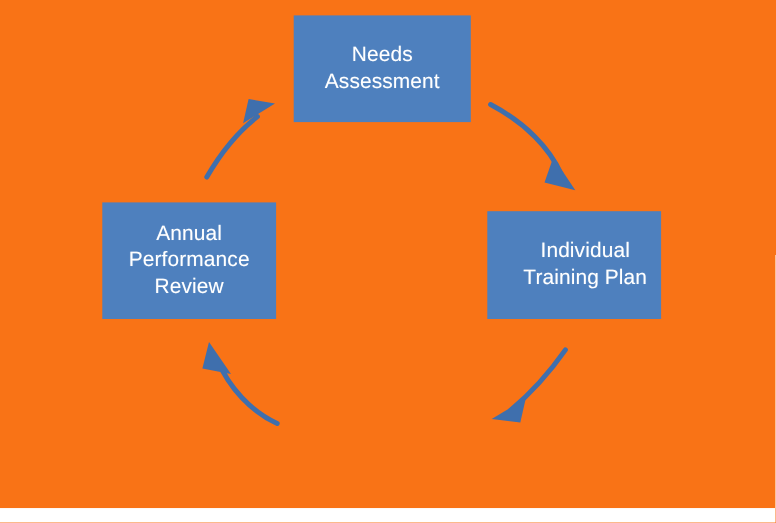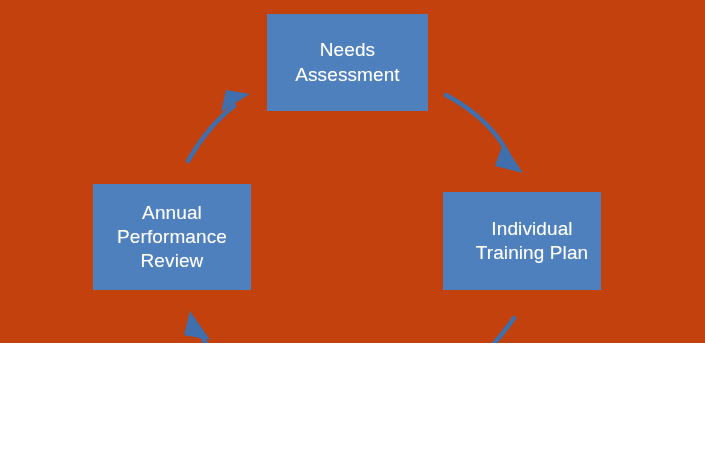--- a/index.html
+++ b/index.html
@@ -3,22 +3,22 @@
 <meta charset="utf-8">
 <style>
   html, body {
     margin: 0;
     padding: 0;
     background: #ffffff;
   }
   #canvas {
     position: relative;
     width: 705px;
-    height: 343px;
-    background: #c2410c;
+    height: 462px;
+    background: #f97316;
     overflow: hidden;
     font-family: "Liberation Sans", sans-serif;
   }
   .node {
     position: absolute;
     box-sizing: border-box;
     background: #4e80be;
     display: flex;
     align-items: center;
     justify-content: center;

